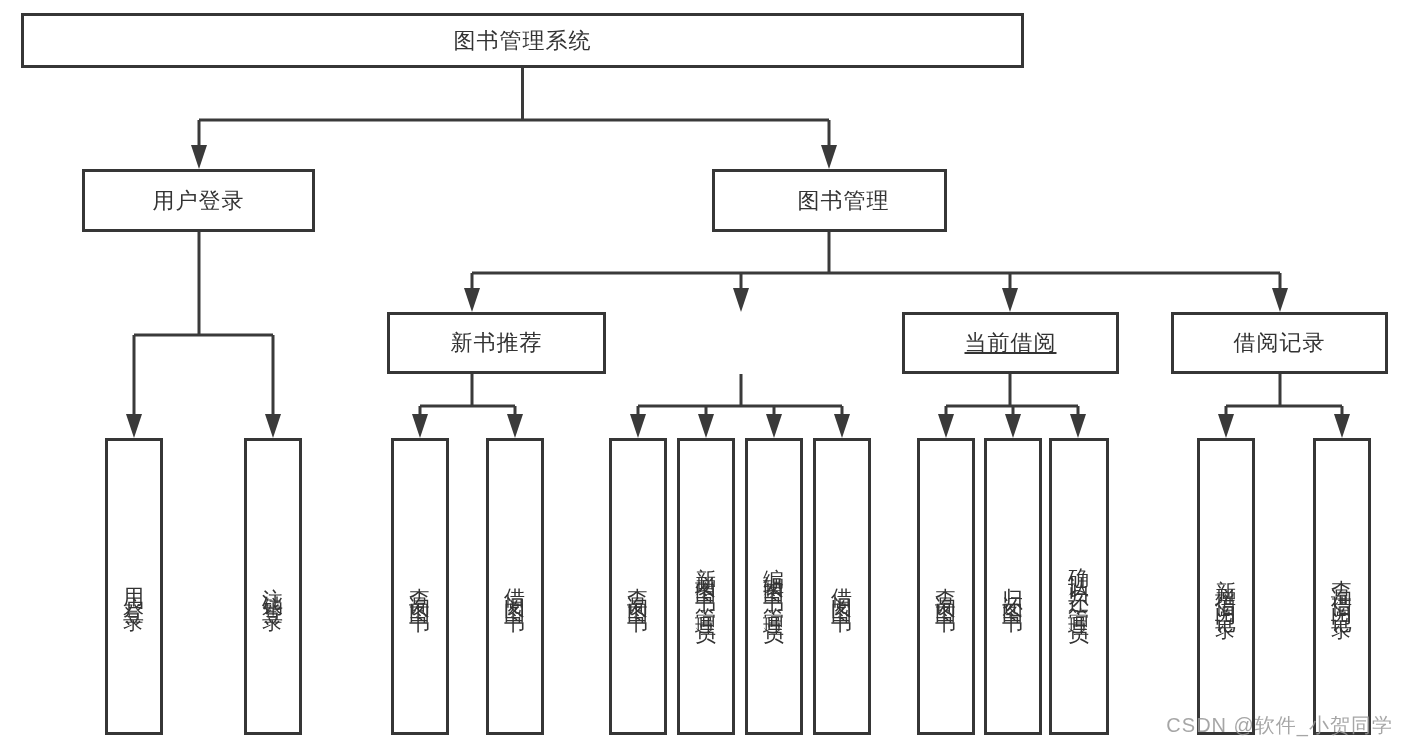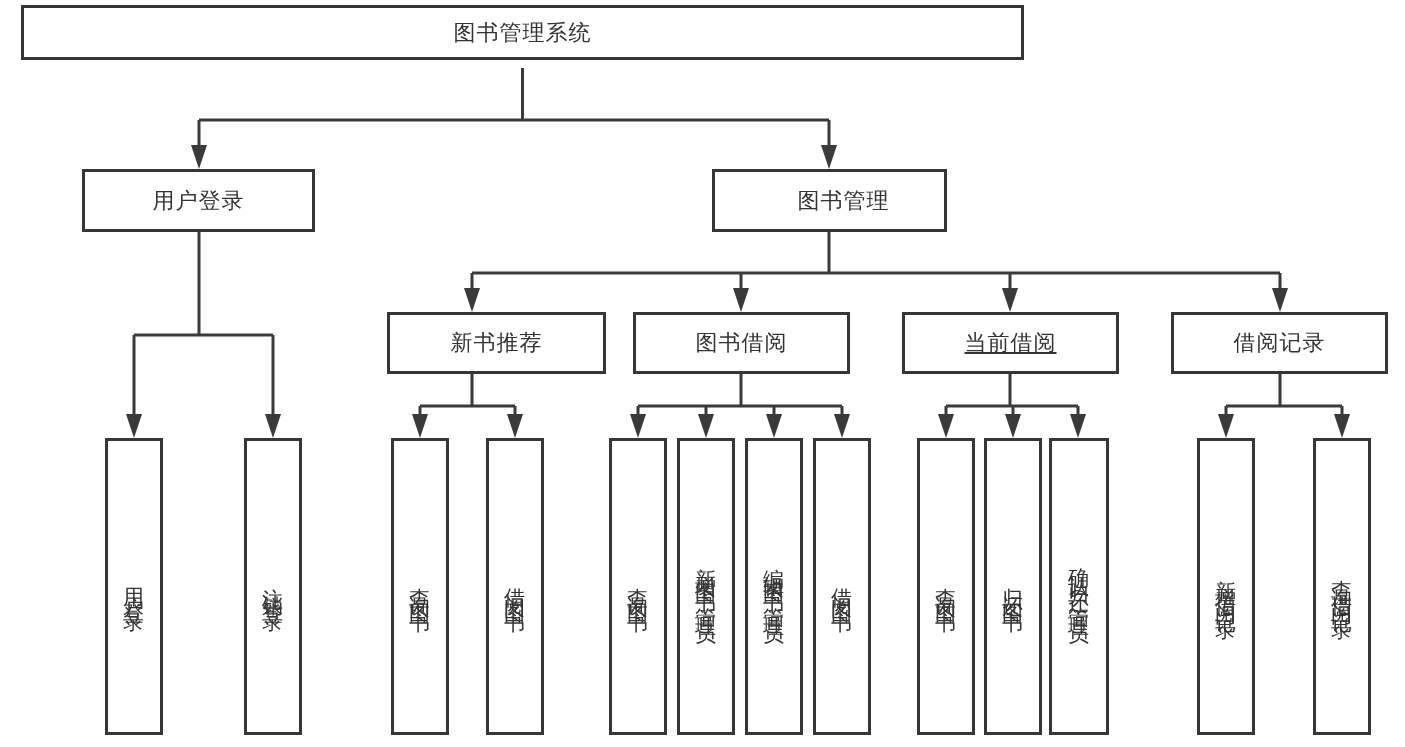--- a/index.html
+++ b/index.html
@@ -73,36 +73,33 @@
       <use href="#ah" x="774" y="438"></use>
       <use href="#ah" x="842" y="438"></use>
       <use href="#ah" x="946" y="438"></use>
       <use href="#ah" x="1013" y="438"></use>
       <use href="#ah" x="1078" y="438"></use>
       <use href="#ah" x="1226" y="438"></use>
       <use href="#ah" x="1342" y="438"></use>
     </g>
   </svg>
 
-  <div class="node" style="left:21px; top:5px; width:1003px; height:55px;">
+  <div class="node" style="left:21px; top:13px; width:1003px; height:55px;">
     <span>图书管理系统</span>
   </div>
 
   <div class="node" style="left:82px; top:169px; width:233px; height:63px;">
     <span>用户登录</span>
   </div>
   <div class="node" style="left:712px; top:169px; width:235px; height:63px;padding-left:28px;">
     <span>图书管理</span>
   </div>
 
   <div class="node" style="left:363px; top:312px; width:219px; height:62px;margin-left:24px;">
     <span>新书推荐</span>
-  </div>
-  <div class="node" style="left:633px; top:312px; width:217px; height:62px;">
-    <span>图书借阅</span>
   </div>
   <div class="node" style="left:902px; top:312px; width:217px; height:62px;text-decoration:underline;">
     <span>当前借阅</span>
   </div>
   <div class="node" style="left:1171px; top:312px; width:217px; height:62px;">
     <span>借阅记录</span>
   </div>
 
   <div class="node" style="left:105px; top:438px; width:58px; height:297px;">
     <span class="vtext">用户登录</span>
@@ -141,14 +138,15 @@
     <span class="vtext">确认归还（管理员）</span>
   </div>
 
   <div class="node" style="left:1197px; top:438px; width:58px; height:297px;">
     <span class="vtext">新增借阅记录</span>
   </div>
   <div class="node" style="left:1313px; top:438px; width:58px; height:297px;">
     <span class="vtext">查询借阅记录</span>
   </div>
 
+  <div class="watermark">CSDN @软件_小贺同学</div>
 
 </div>
 
 </body></html>

